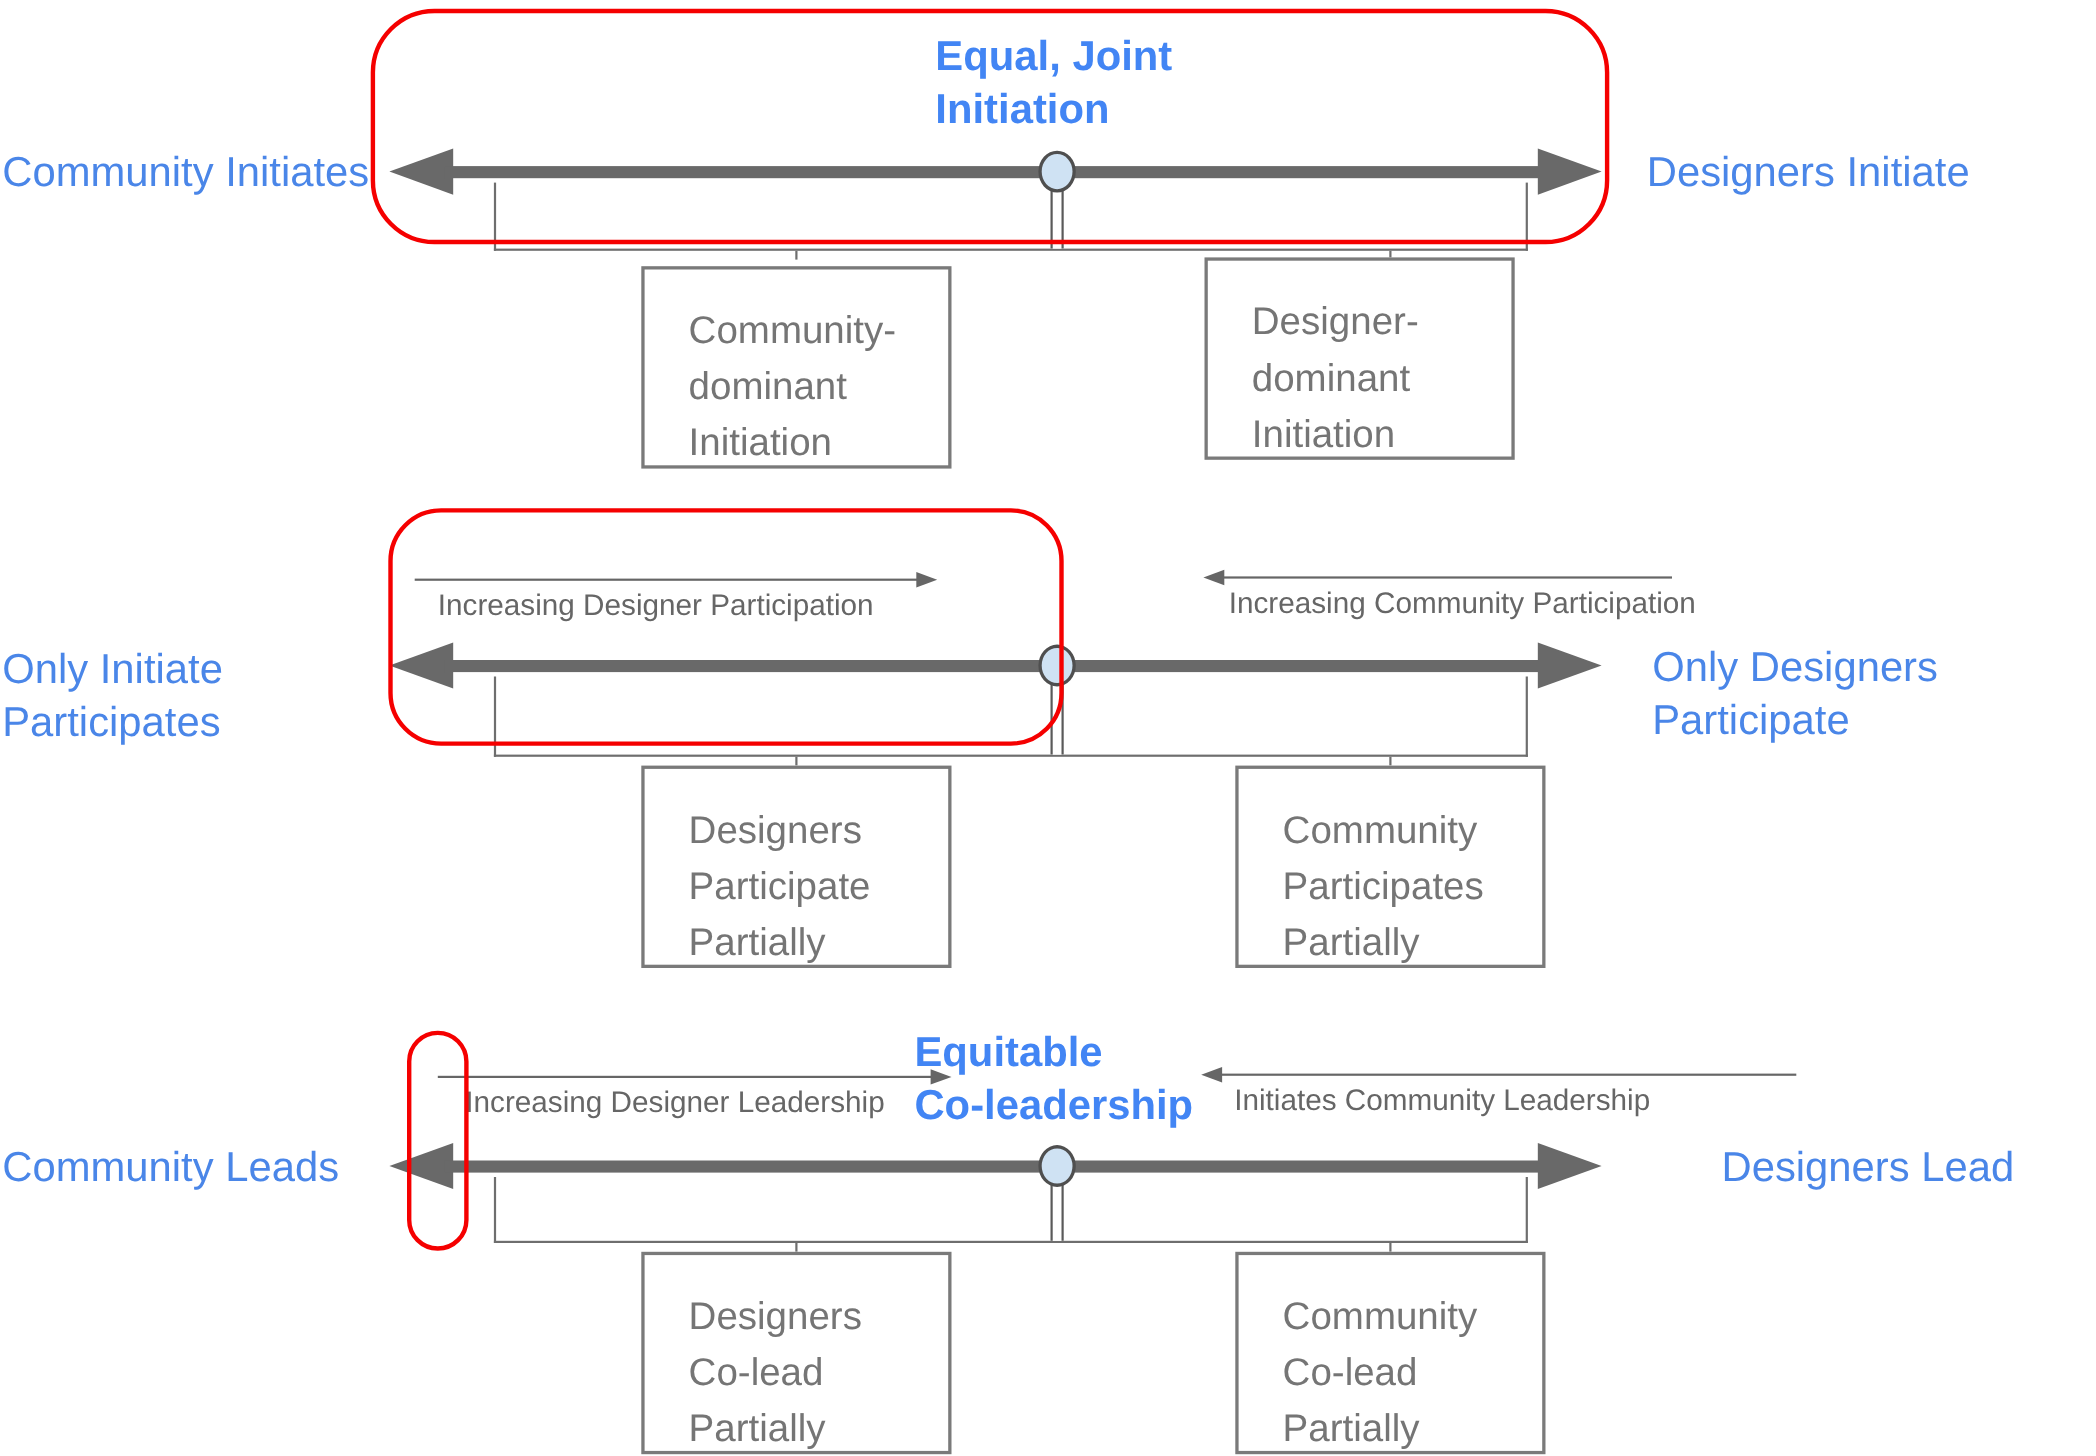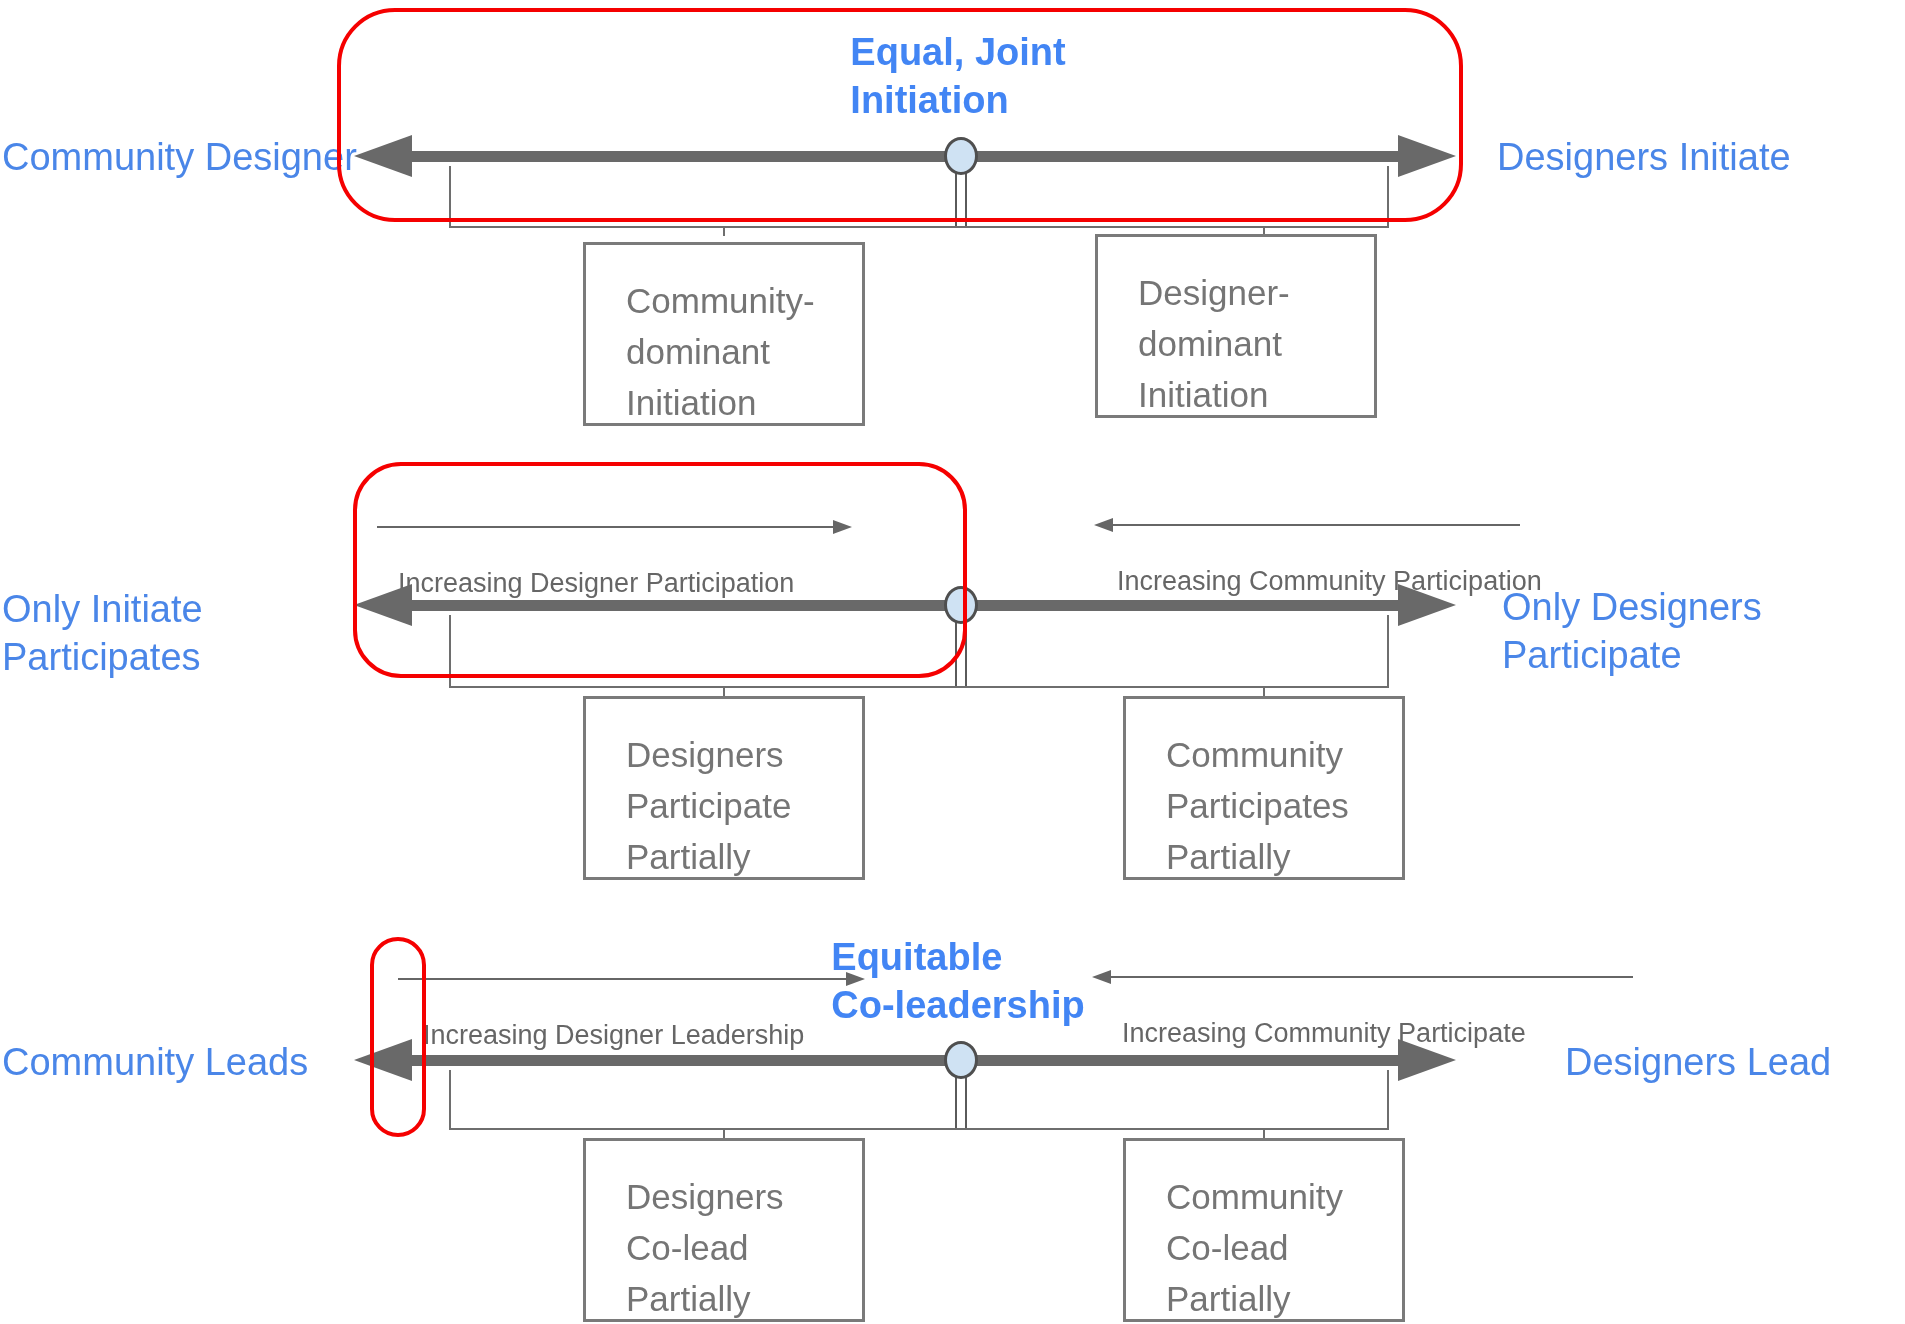--- a/index.html
+++ b/index.html
@@ -21,29 +21,29 @@
   .bracket{height:2px;background:#6e6e6e;z-index:0;}
   .connector{width:2px;background:#6e6e6e;z-index:0;}
   .dbox{width:282px;height:184px;border:3px solid #7a7a7a;background:#fff;box-sizing:border-box;
         z-index:2;font-size:35px;line-height:51px;color:#757575;white-space:pre-line;
         padding:30px 0 0 40px;}
   .thin-line{height:2px;background:#666;z-index:1;}
   .thin-head-r{width:0;height:0;border-top:7px solid transparent;border-bottom:7px solid transparent;
                border-left:19px solid #666;z-index:1;}
   .thin-head-l{width:0;height:0;border-top:7px solid transparent;border-bottom:7px solid transparent;
                border-right:19px solid #666;z-index:1;}
-  .thin-label{font-size:27px;color:#666;z-index:1;white-space:nowrap;margin-top:33px;}
+  .thin-label{font-size:27px;color:#666;z-index:1;white-space:nowrap;}
   .red-rect{border:4px solid #f50000;box-sizing:border-box;z-index:10;pointer-events:none;background:transparent;}
 </style>
 </head>
 <body>
 
 <div id="canvas">
 
-  <div class="abs side-label" style="left:2px;top:133px;">Community Designer</div>
+  <div class="abs side-label" style="left:2px;top:133px;">Community Initiates</div>
   <div class="abs side-label" style="left:1497px;top:133px;">Designers Initiate</div>
   <div class="abs center-title" style="left:958px;top:28px;">Equal, Joint
 Initiation</div>
 
   <div class="abs tick" style="left:449px;top:166px;height:62px;"></div>
   <div class="abs tick" style="left:1387px;top:166px;height:62px;"></div>
   <div class="abs bracket" style="left:449px;top:226px;width:940px;"></div>
   <div class="abs connector" style="left:723px;top:228px;height:8px;"></div>
   <div class="abs connector" style="left:1263px;top:228px;height:8px;"></div>
 
@@ -98,21 +98,21 @@
   <div class="abs side-label" style="left:1565px;top:1038px;">Designers Lead</div>
   <div class="abs side-label" style="left:2px;top:1038px;">Community Leads</div>
   <div class="abs center-title" style="left:958px;top:933px;">Equitable
 Co-leadership</div>
 
   <div class="abs thin-line" style="left:398px;top:978px;width:450px;"></div>
   <div class="abs thin-head-r" style="left:846px;top:972px;"></div>
   <div class="abs thin-label" style="left:423px;top:987px;">Increasing Designer Leadership</div>
   <div class="abs thin-head-l" style="left:1092px;top:970px;"></div>
   <div class="abs thin-line" style="left:1110px;top:976px;width:523px;"></div>
-  <div class="abs thin-label" style="left:1122px;top:985px;">Increasing Community Participate</div>
+  <div class="abs thin-label" style="left:1122px;top:985px;">Initiates Community Leadership</div>
 
   <div class="abs tick" style="left:449px;top:1070px;height:60px;"></div>
   <div class="abs tick" style="left:1387px;top:1070px;height:60px;"></div>
   <div class="abs bracket" style="left:449px;top:1128px;width:940px;"></div>
   <div class="abs connector" style="left:723px;top:1130px;height:8px;"></div>
   <div class="abs connector" style="left:1263px;top:1130px;height:8px;"></div>
 
   <div class="abs stick" style="left:955px;top:1072px;height:56px;"></div>
   <div class="abs head-left" style="left:354px;top:1039px;"></div>
   <div class="abs shaft" style="left:404px;top:1055px;width:1000px;"></div>

